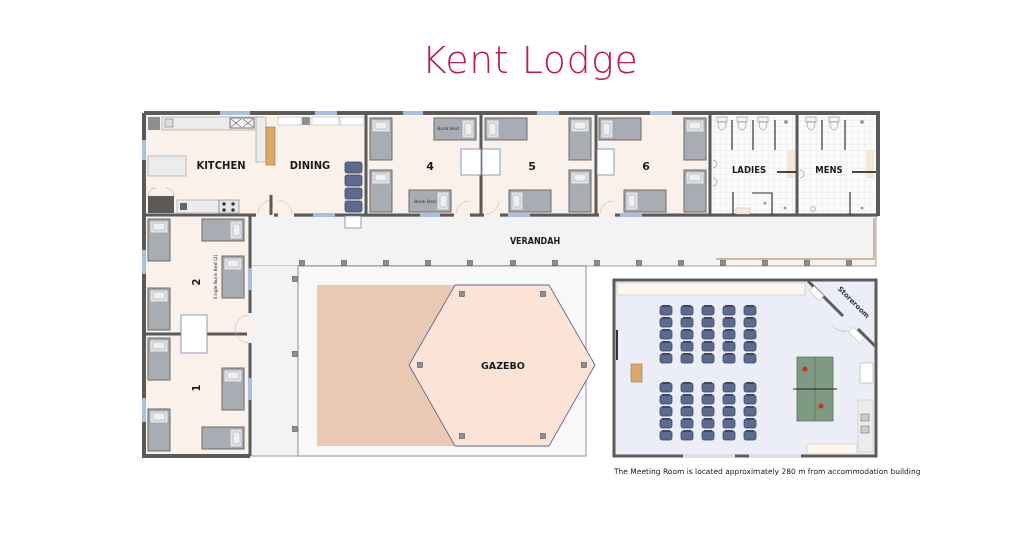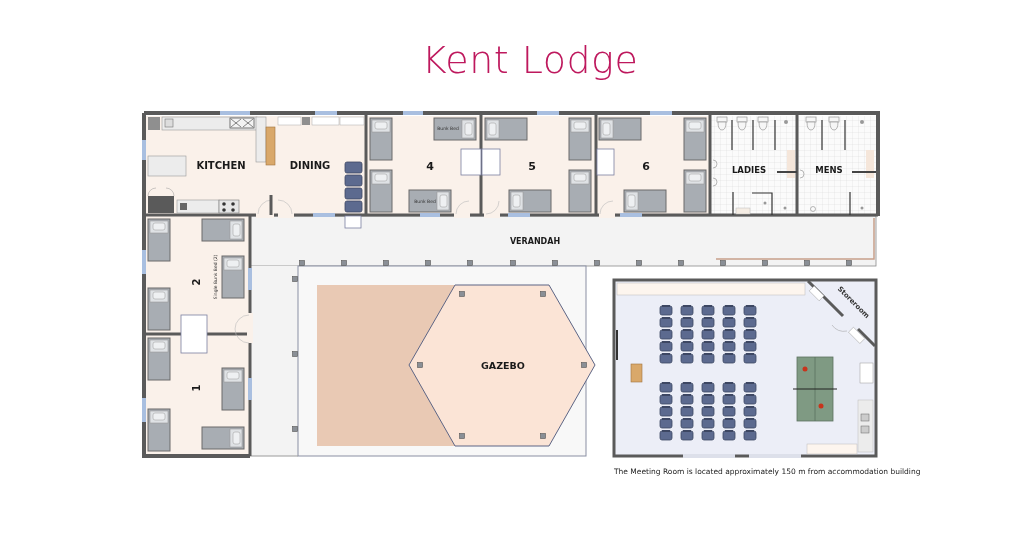--- a/index.html
+++ b/index.html
@@ -328,13 +328,13 @@
     <rect x="860" y="363" width="13" height="20" fill="#fff" stroke="#999" stroke-width="0.5"></rect>
     <rect x="858" y="400" width="15" height="52" fill="#ececec" stroke="#bbb" stroke-width="0.5"></rect>
     <rect x="861" y="414" width="8" height="7" fill="#ccc" stroke="#666" stroke-width="0.5"></rect>
     <rect x="861" y="426" width="8" height="7" fill="#ccc" stroke="#666" stroke-width="0.5"></rect>
     <rect x="807" y="444" width="50" height="10" fill="#fdf5ee" stroke="#bbb" stroke-width="0.5"></rect>
     <rect x="683" y="454" width="52" height="4" fill="#dde0ea"></rect>
     <rect x="749" y="454" width="52" height="4" fill="#dde0ea"></rect>
   </g>
 </svg>
 
-<div class="note">The Meeting Room is located approximately 150 m from accommodation building</div>
+<div class="note">The Meeting Room is located approximately 280 m from accommodation building</div>
 
 </body></html>

